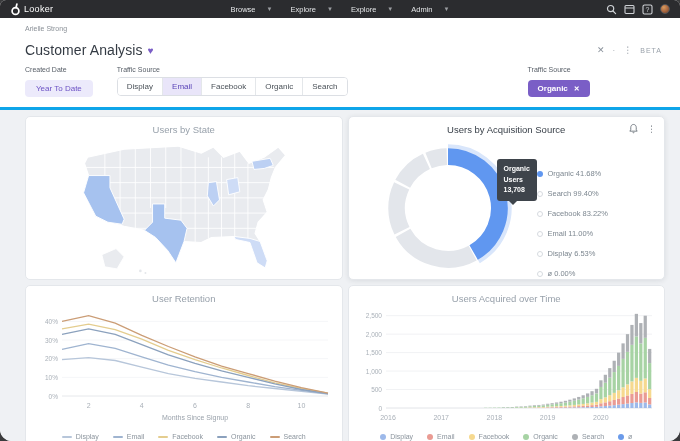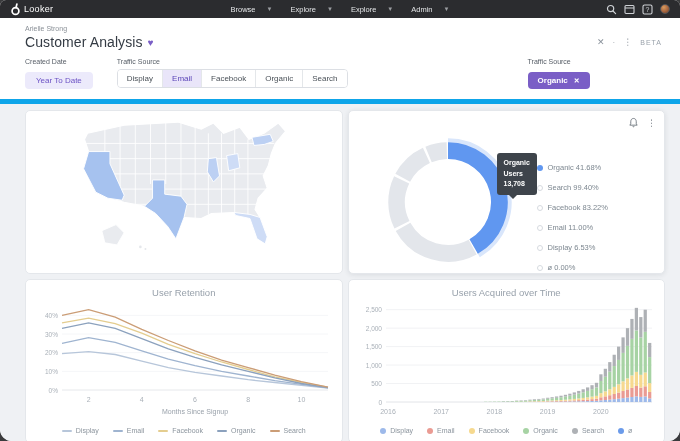--- a/index.html
+++ b/index.html
@@ -12,31 +12,31 @@
   .brand { display:flex; align-items:center; gap:3px; color:#fff; font-size:9px; letter-spacing:.3px; }
   .nav-menus { position:absolute; left:50%; transform:translateX(-50%); display:flex; gap:18px; }
   .nav-item { color:#e2e4e6; font-size:7.5px; display:flex; align-items:center; gap:11px; cursor:pointer; }
   .nav-item .chev { font-size:6px; color:#9a9da1; }
   .nav-icons { margin-left:auto; display:flex; align-items:center; gap:7px; }
   .avatar { width:10px; height:10px; border-radius:50%; background:radial-gradient(circle at 35% 30%, #d99a5e 0%, #a5653f 55%, #6e3f24 100%); border:1px solid #55565a; }
 
   
   .header { background:#fff; padding:7px 18px 0 25px; }
   .author { font-size:7px; color:#8a9097; }
-  .title-row { display:flex; align-items:center; margin-top:2px; }
+  .title-row { display:flex; align-items:center; margin-top:10px; }
   .page-title { font-size:14px; color:#343b44; font-weight:500; letter-spacing:.1px; }
   .heart { color:#7a5ec6; font-size:10px; margin-left:5px; }
   .header-actions { margin-left:auto; display:flex; align-items:center; gap:8px; color:#8b939c; }
   .close-x { font-size:9px; cursor:pointer; }
   .dot-sep { font-size:8px; color:#aab0b6; }
   .kebab { font-size:9px; letter-spacing:0; cursor:pointer; }
   .beta { font-size:7px; color:#9aa2ab; letter-spacing:1px; }
 
   
-  .filters { background:#fff; display:flex; gap:24px; padding:8px 0 10px 25px; border-bottom:5px solid #0ea5e9; }
+  .filters { background:#fff; display:flex; gap:24px; padding:8px 0 10px 25px; border-bottom:3px solid #0ea5e9; }
   .fgroup-label { font-size:7px; color:#565d66; margin-bottom:4px; }
   .chip-light { display:inline-block; background:#eceafb; color:#6c52c5; font-size:8px; padding:4px 11px; border-radius:4px; cursor:pointer; }
   .btn-group { display:flex; border:1px solid #dcdfe4; border-radius:4px; overflow:hidden; background:#fff; }
   .btn-group .opt { font-size:8px; color:#4a5158; padding:4px 9px; border-right:1px solid #e4e7ea; cursor:pointer; background:#fff; }
   .btn-group .opt:last-child { border-right:none; }
   .btn-group .opt.selected { background:#e9e5f9; color:#5b45b8; }
   .chip-solid { display:inline-flex; align-items:center; gap:6px; background:#7a5ec6; color:#fff; font-size:8px; font-weight:bold; padding:4px 10px; border-radius:4px; cursor:pointer; }
   .chip-solid .x { font-size:7px; font-weight:bold; }
 
   
@@ -143,20 +143,21 @@
       <span class="chip-solid">
         <span>Organic</span>
         <span class="x">✕</span>
       </span>
     </div>
   </div>
 
   <div class="dash">
 
     <div class="tile">
+      <div class="tile-title">Users by State</div>
       <svg id="us-map" width="290" height="140" viewBox="0 0 222 138" style="display:block;margin:2px auto 0">
         <defs>
           <clipPath id="us-clip">
             <path d="M16,20 L52,12 L105,9 L128,16 L140,10 L150,20 L166,14 L175,26 L190,20 L204,10 L211,18 L201,30 L197,40 L194,52 L189,62 L193,74 L184,84 L181,95 L186,103 L193,122 L191,129 L183,124 L176,104 L160,98 L138,99 L128,104 L111,103 L103,124 L95,112 L83,99 L72,92 L52,88 L36,84 L24,78 L12,55 L17,38 L13,26 Z"></path>
           </clipPath>
         </defs>
         <path d="M16,20 L52,12 L105,9 L128,16 L140,10 L150,20 L166,14 L175,26 L190,20 L204,10 L211,18 L201,30 L197,40 L194,52 L189,62 L193,74 L184,84 L181,95 L186,103 L193,122 L191,129 L183,124 L176,104 L160,98 L138,99 L128,104 L111,103 L103,124 L95,112 L83,99 L72,92 L52,88 L36,84 L24,78 L12,55 L17,38 L13,26 Z" fill="#e9ebef" stroke="#ffffff" stroke-width="1"></path>
         <g clip-path="url(#us-clip)" stroke="#ffffff" stroke-width="0.9" opacity="0.95">
           <line x1="33" y1="6" x2="33" y2="92"></line>
             <line x1="48" y1="6" x2="48" y2="92"></line>
@@ -181,20 +182,21 @@
         <path d="M135,45 L143,44 L146,62 L140,68 L134,58 Z" stroke="#ffffff" stroke-width="0.9" fill="#bcd0f3"></path>
         <path d="M153,42 L164,40 L166,54 L155,57 Z" stroke="#ffffff" stroke-width="0.9" fill="#cedcf6"></path>
         <path d="M160,98 L176,100 L186,103 L193,122 L191,129 L183,124 L176,104 L162,101 Z" stroke="#ffffff" stroke-width="0.9" fill="#cedcf6"></path>
         <path d="M30,116 L44,110 L52,118 L45,130 L33,128 Z" fill="#e9ebef" stroke="#ffffff" stroke-width="0.9"></path>
         <circle cx="68" cy="132" r="1.3" fill="#e4e7eb"></circle>
         <circle cx="73" cy="134" r="1" fill="#e4e7eb"></circle>
       </svg>
     </div>
 
     <div class="tile hovered">
+      <div class="tile-title">Users by Acquisition Source</div>
       <div class="tile-actions">
         <svg width="11" height="11" viewBox="0 0 12 12">
           <path d="M6 1.6 C4 1.6 3 3.1 3 5.2 L3 7.4 L2 8.9 L10 8.9 L9 7.4 L9 5.2 C9 3.1 8 1.6 6 1.6 Z" fill="none" stroke="#6f767e" stroke-width="1"></path>
           <path d="M5 10 A1.1 1.1 0 0 0 7 10" fill="none" stroke="#6f767e" stroke-width="1"></path>
         </svg>
         <span class="kebab">⋮</span>
       </div>
       <svg id="donut" width="134" height="134" viewBox="-60 -60 120 120" style="position:absolute;left:32px;top:24px">
           <path d="M0.00 -54.50A54.5 54.5 0 0 1 27.21 47.22" stroke="#d9e6fb" stroke-width="5" fill="none"></path>
           <path d="M0.00 -46.00A46 46 0 0 1 22.97 39.86" stroke="#6097f0" stroke-width="15" fill="none"></path>

